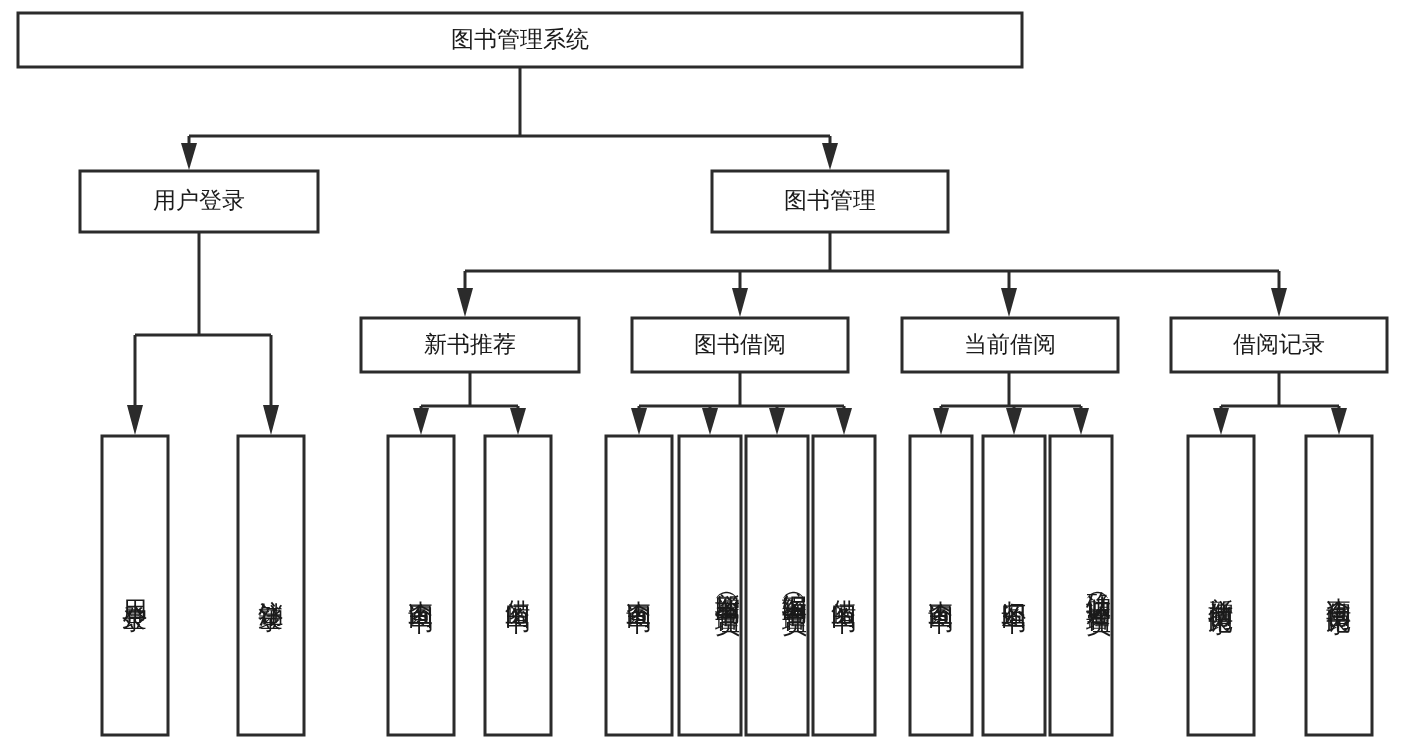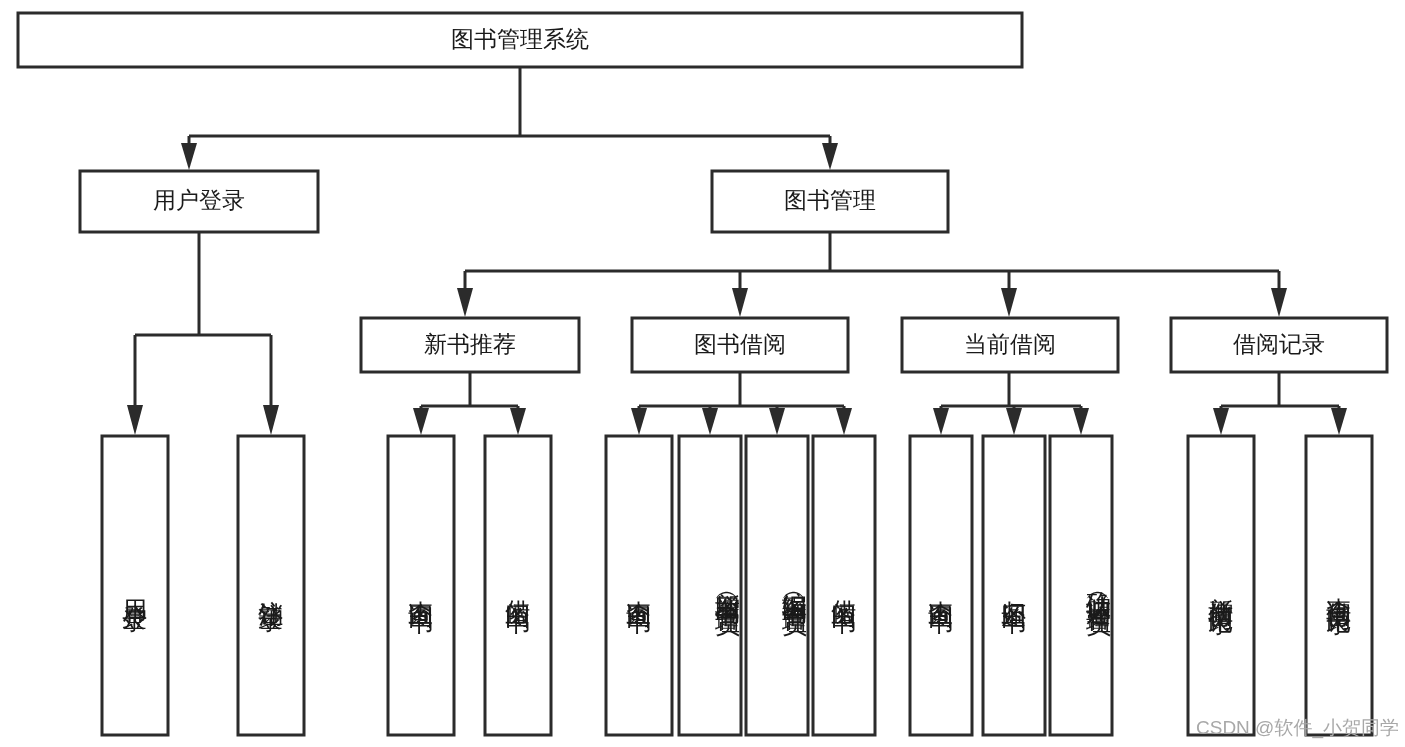--- a/index.html
+++ b/index.html
@@ -214,15 +214,14 @@
   <div class="leaf-label" style="left:910px; top:436px; width:62px; height:299px;">查询图书</div>
 
   <div class="leaf-label" style="left:983px; top:436px; width:62px; height:299px;">归还图书</div>
 
   <div class="leaf-label" style="left:1050px; top:440px; width:62px; height:291px; align-items:flex-start;">确认归还（管理员）</div>
 
   <div class="leaf-label" style="left:1188px; top:436px; width:66px; height:299px;">新增借阅记录</div>
 
   <div class="leaf-label" style="left:1306px; top:436px; width:66px; height:299px;">查询借阅记录</div>
 
-  <div class="watermark" style="left:1196px; top:715px;">CSDN @软件_小贺同学</div>
 
 </div>
 
 </body></html>

